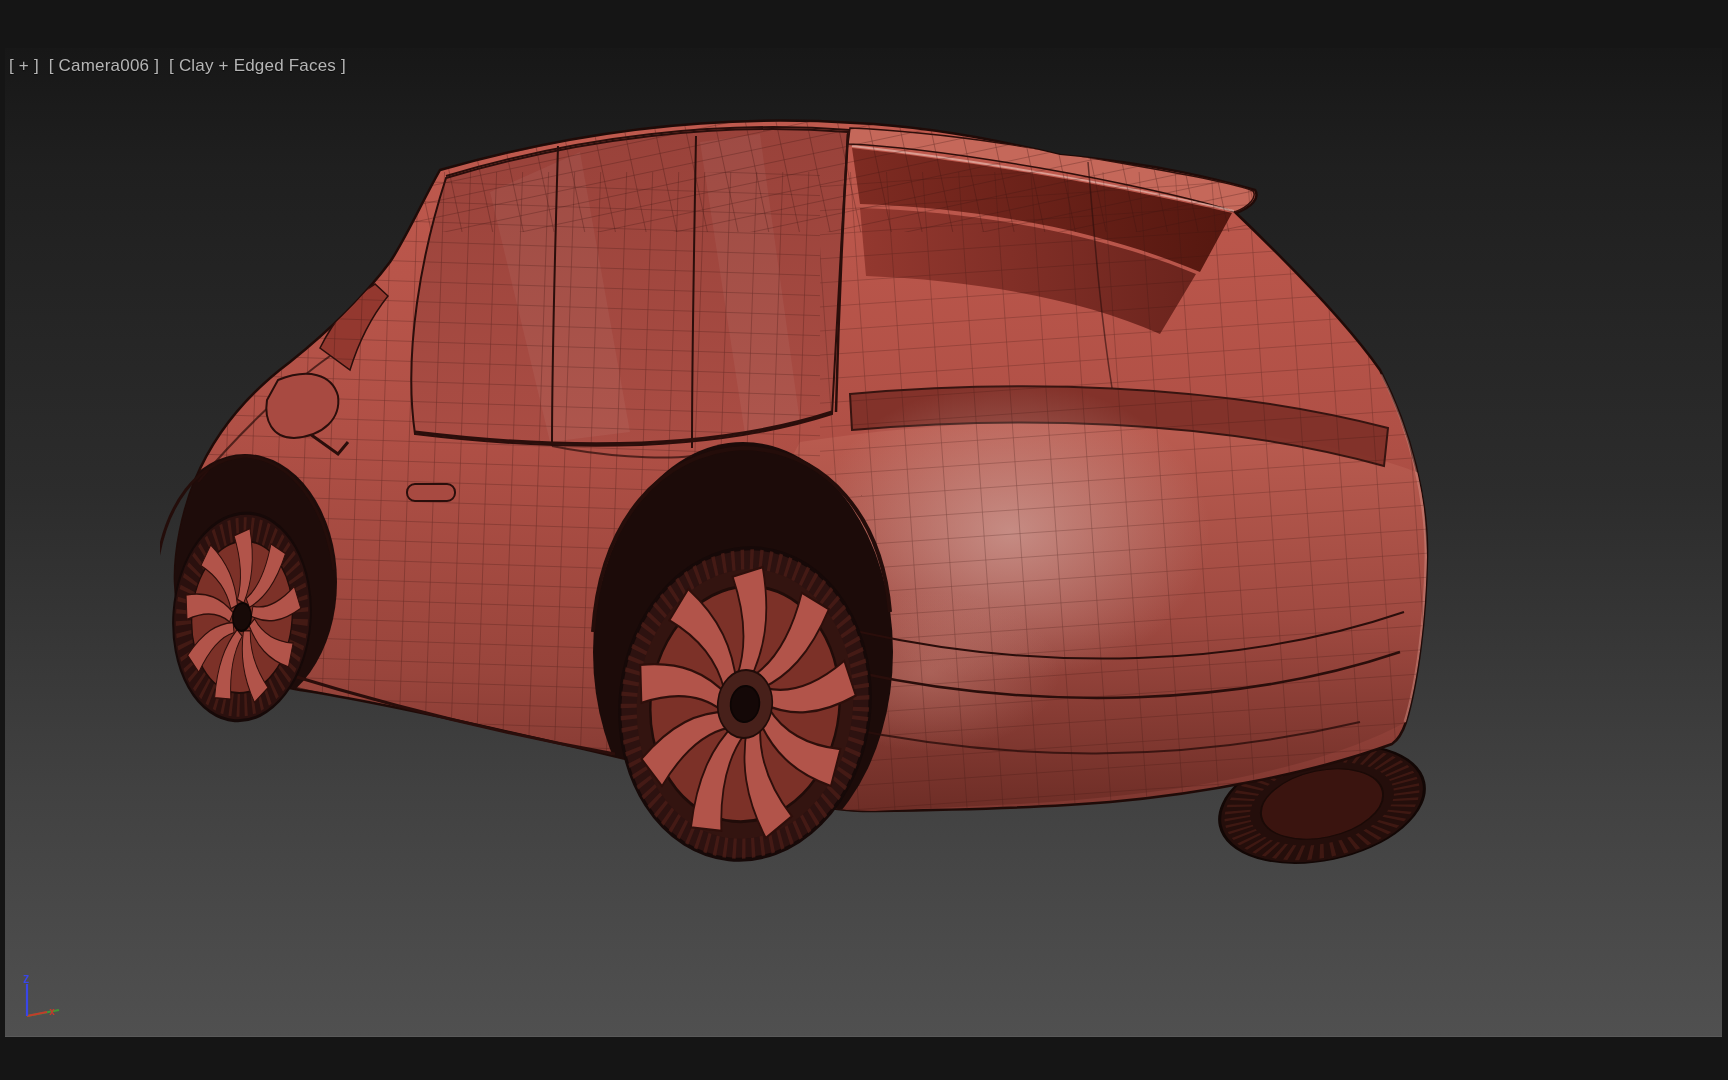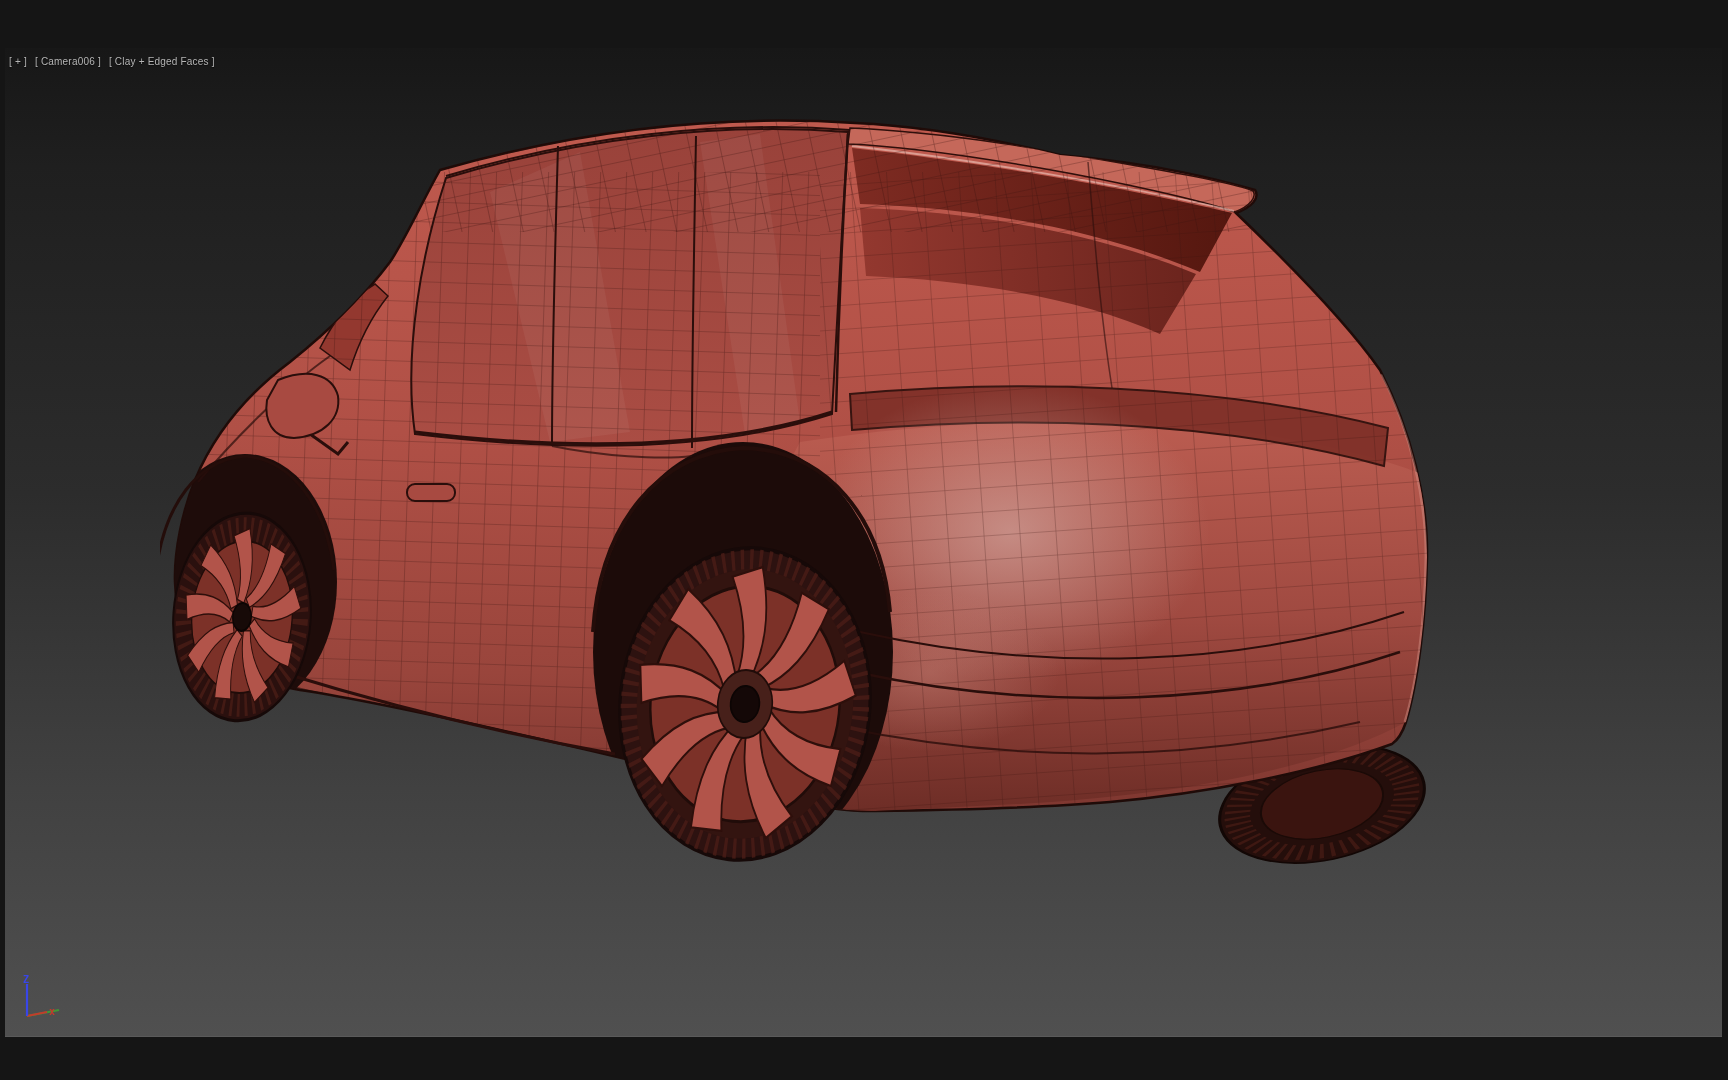--- a/index.html
+++ b/index.html
@@ -4,21 +4,21 @@
 <style>
   html,body{margin:0;padding:0;width:1728px;height:1080px;background:#151515;overflow:hidden;
     font-family:"Liberation Sans", sans-serif;}
   .viewport{
     position:absolute;left:5px;top:48px;width:1717px;height:988px;
     background:linear-gradient(180deg,#171717 0%,#1f1f1f 12%,#2c2c2c 45%,#414141 75%,#505050 100%);
     border-bottom:1px solid #5a5a5a;
   }
   .vp-label{
     position:absolute;left:4px;top:8px;
-    font-size:10px;color:#b5b5b5;letter-spacing:.2px;white-space:nowrap;
+    font-size:17px;color:#b5b5b5;letter-spacing:.2px;white-space:nowrap;
     text-shadow:0 1px 1px rgba(0,0,0,.6);
   }
   .vp-label span{margin-right:5px;cursor:default;}
   .car-svg{position:absolute;left:155px;top:64px;width:1280px;height:760px;}
   .axis-svg{position:absolute;left:8px;bottom:14px;width:56px;height:48px;}
   .axis-svg text{font-family:"DejaVu Sans Mono", monospace;font-size:10px;font-weight:bold;}
 </style>
 </head>
 <body>
 

